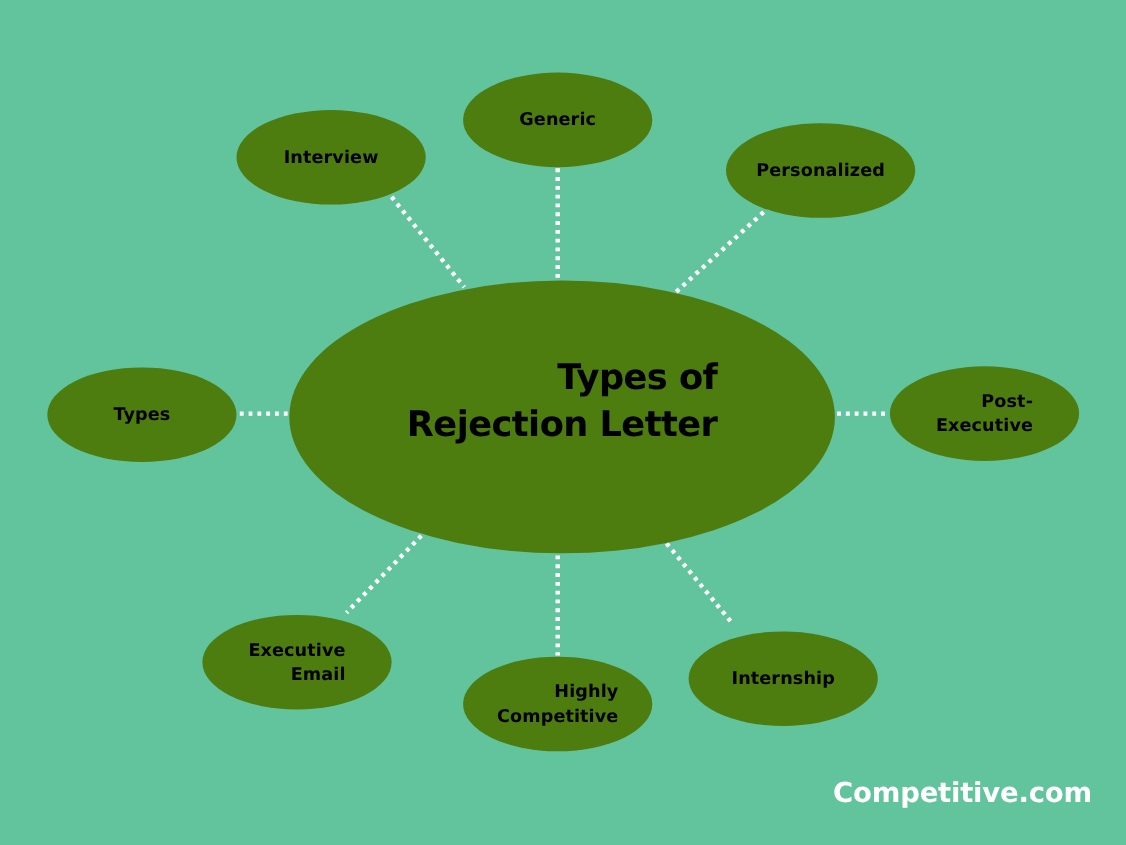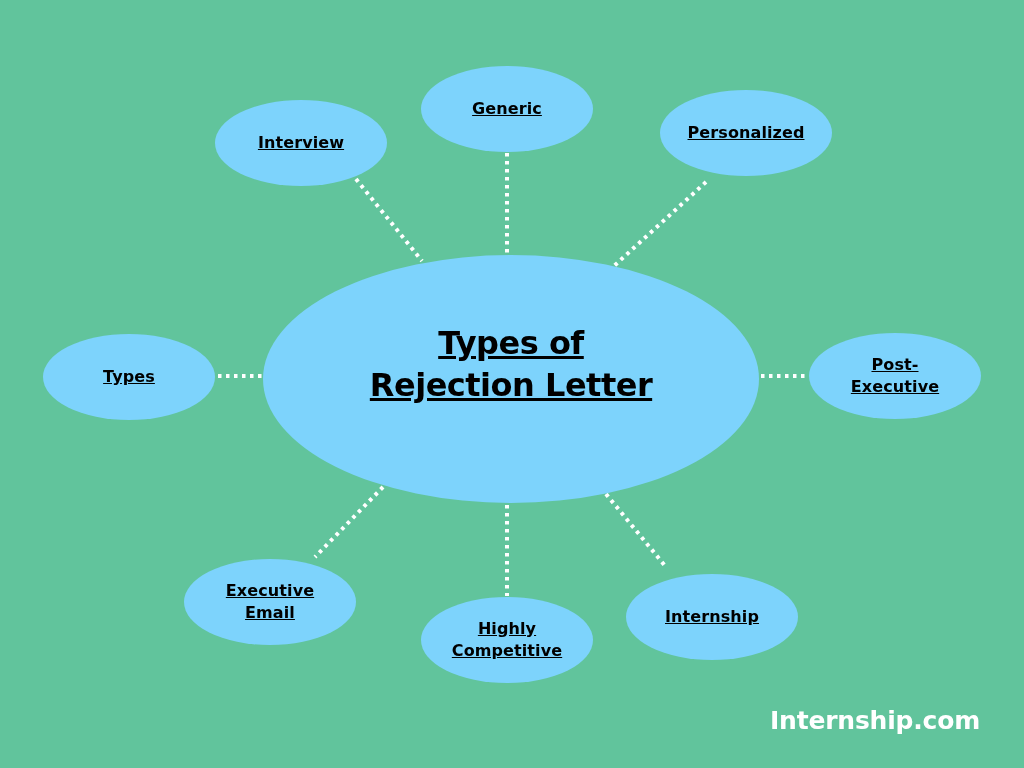--- a/index.html
+++ b/index.html
@@ -20,30 +20,29 @@
     width: 1024px; height: 768px;
   }
   .connector {
     stroke: #ffffff;
     stroke-width: 4;
     stroke-dasharray: 3.5 4.5;
     fill: none;
   }
   .node {
     position: absolute;
-    background: #7dd3fc;
+    background: #4d7c0f;
     border-radius: 50%;
     display: flex;
     align-items: center;
     justify-content: center;
-    text-align: center;
+    text-align: right;
     color: #000000;
     font-weight: bold;
     box-sizing: border-box;
-    text-decoration: underline;
   }
   .node .label {
     display: block;
     white-space: pre-line;
     line-height: 1.4;
     font-size: 16px;
     letter-spacing: 0.1px;
   }
   .center-node .label {
     font-size: 32px;
@@ -83,21 +82,21 @@
   <span class="label">Types of
 Rejection Letter</span>
 </div>
 
 <div class="node" style="left: 215px; top: 100px; width: 172px; height: 86px;">
   <span class="label">Interview</span>
 </div>
 <div class="node" style="left: 421px; top: 66px; width: 172px; height: 86px;">
   <span class="label">Generic</span>
 </div>
-<div class="node" style="left: 660px; top: 90px; width: 172px; height: 86px;">
+<div class="node" style="left: 660px; top: 112px; width: 172px; height: 86px;">
   <span class="label">Personalized</span>
 </div>
 <div class="node" style="left: 43px; top: 334px; width: 172px; height: 86px;">
   <span class="label">Types</span>
 </div>
 <div class="node" style="left: 809px; top: 333px; width: 172px; height: 86px;">
   <span class="label">Post-
 Executive</span>
 </div>
 <div class="node" style="left: 184px; top: 559px; width: 172px; height: 86px;">
@@ -105,13 +104,13 @@
 Email</span>
 </div>
 <div class="node" style="left: 421px; top: 597px; width: 172px; height: 86px;">
   <span class="label">Highly
 Competitive</span>
 </div>
 <div class="node" style="left: 626px; top: 574px; width: 172px; height: 86px;">
   <span class="label">Internship</span>
 </div>
 
-<div class="watermark">Internship.com</div>
+<div class="watermark">Competitive.com</div>
 
 </body></html>

